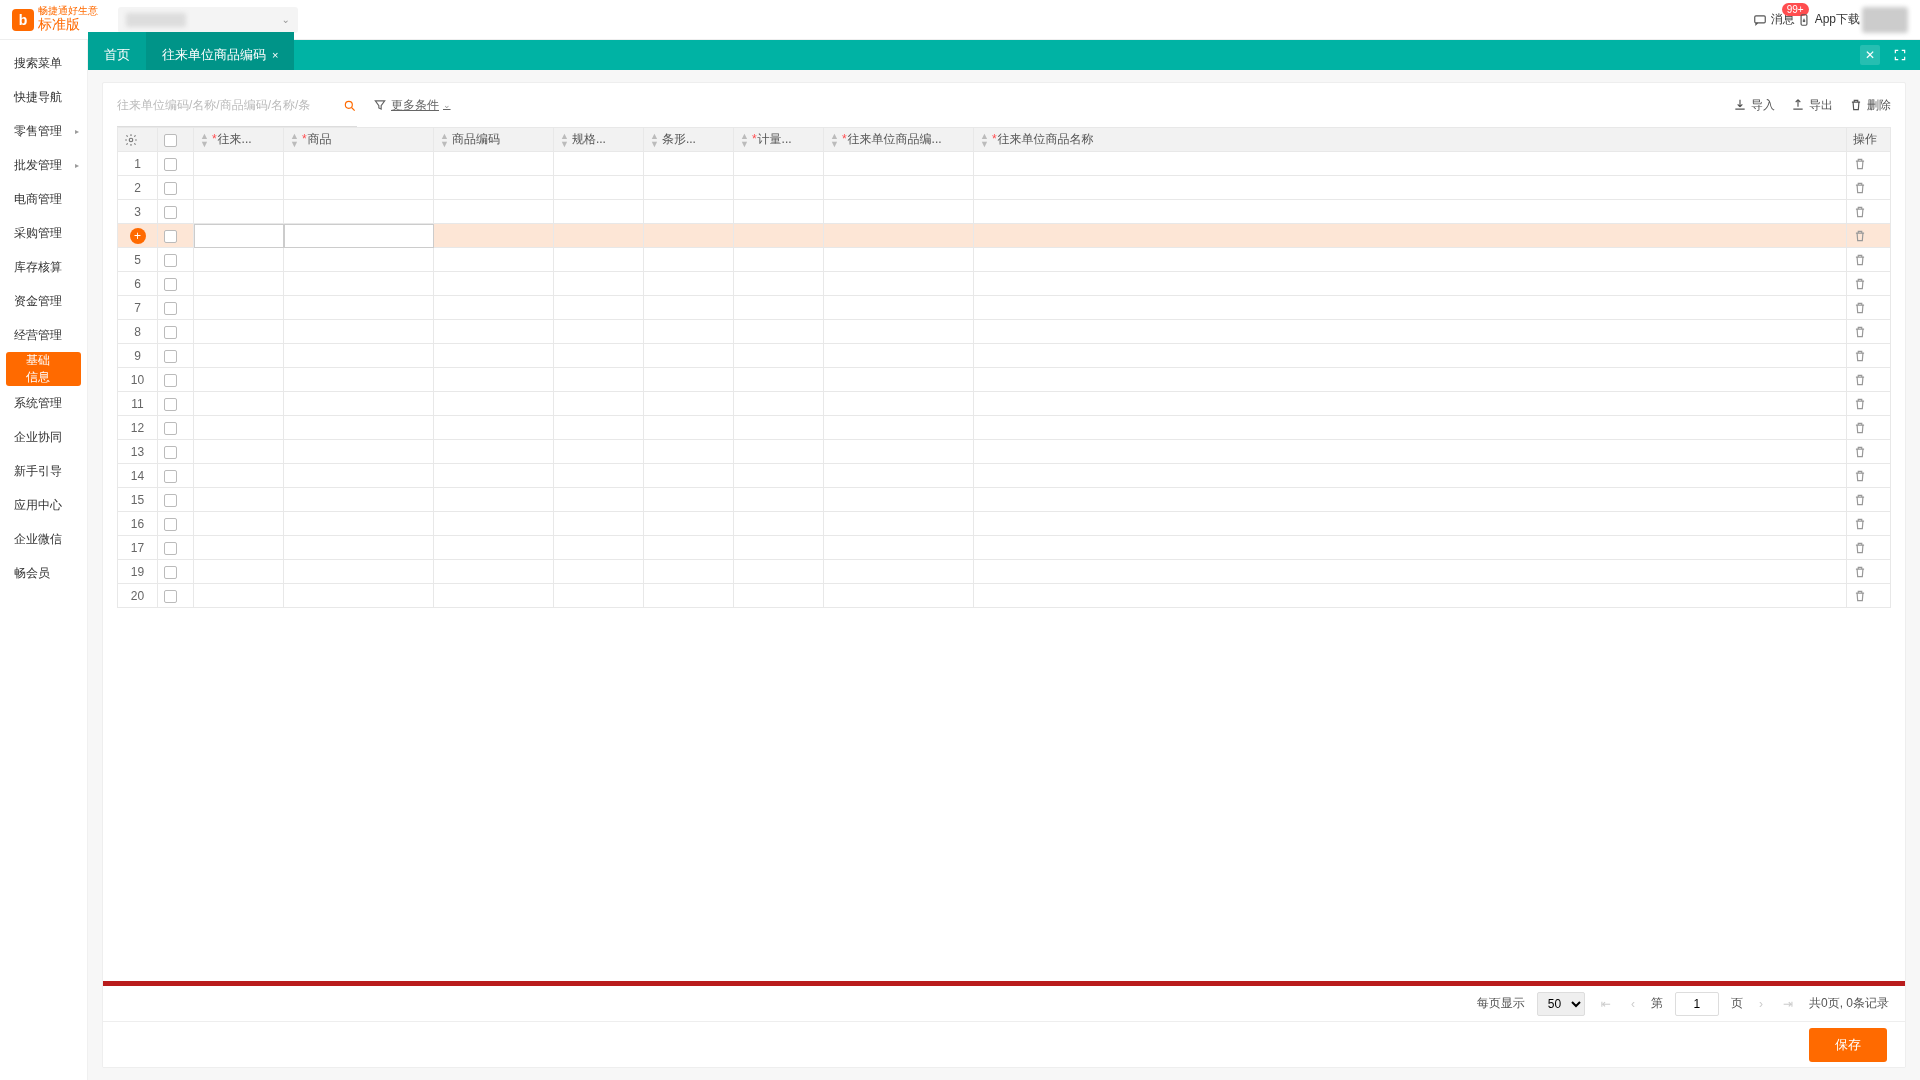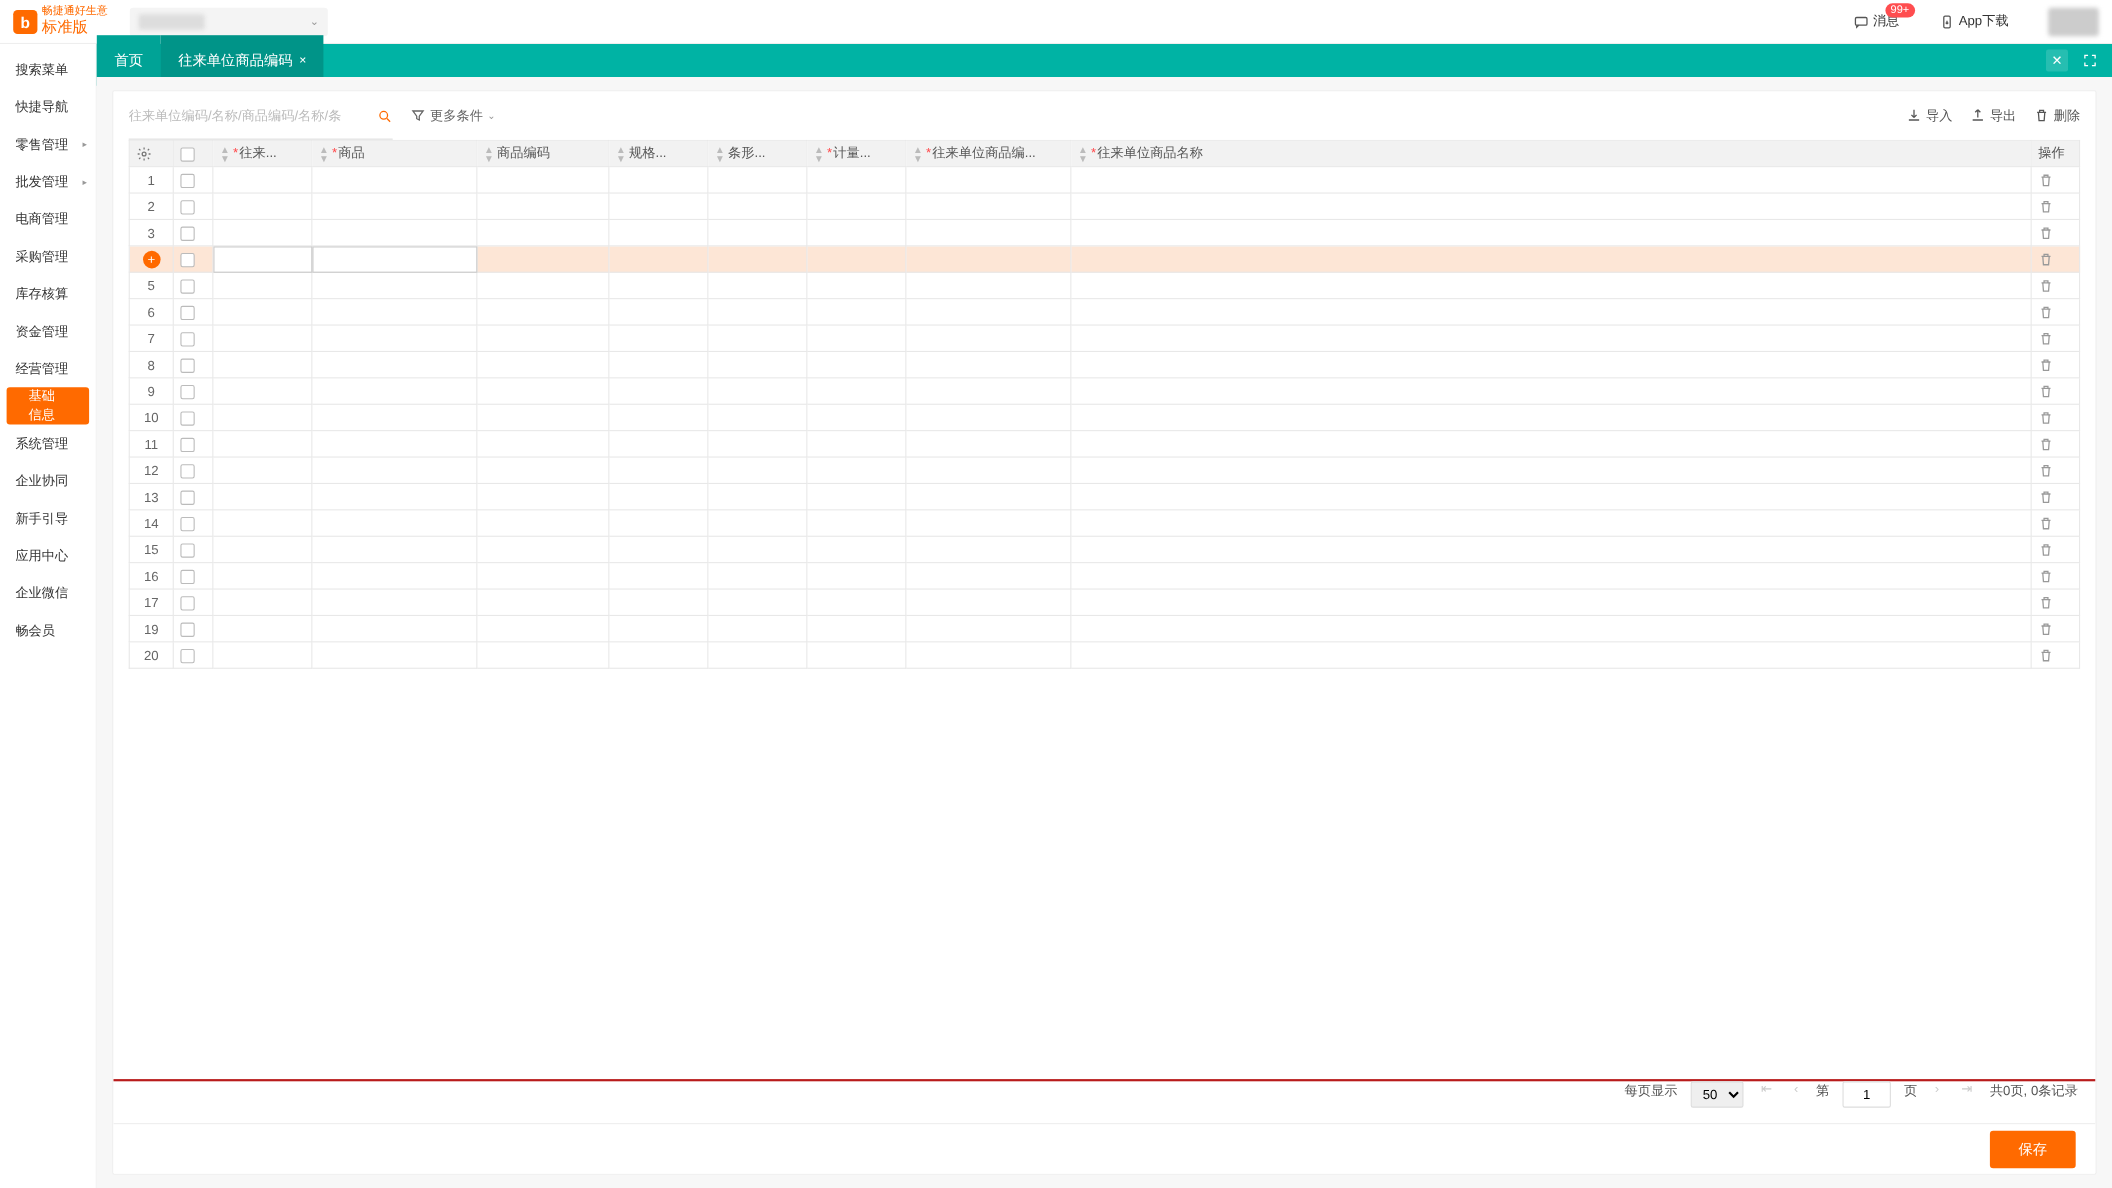--- a/index.html
+++ b/index.html
@@ -8,21 +8,21 @@
 
 .topbar { height:40px; display:flex; align-items:center; padding:0 12px; border-bottom:1px solid #eee; }
 .logo { height:40px; display:flex; align-items:center; gap:4px; padding-right:12px; }
 .logo-icon { width:22px; height:22px; border-radius:4px; background:#ff6a00; display:flex; align-items:center; justify-content:center; color:#fff; font-weight:bold; font-size:14px; }
 .logo-text { font-size:10px; color:#ff6a00; line-height:1.1; }
 .logo-sub { font-size:14px; color:#ff6a00; }
 .org-select { width:180px; height:26px; background:#f4f4f4; border-radius:3px; display:flex; align-items:center; padding:0 8px; margin-left:8px; position:relative; }
 .org-blur { width:60px; height:14px; background:#ddd; filter:blur(2px); border-radius:2px; }
 .org-caret { position:absolute; right:8px; color:#999; font-size:10px; }
 .topbar-spacer { flex:1; }
-.top-actions { display:flex; align-items:center; gap:36px; color:#333; }
+.top-actions { display:flex; align-items:center; gap:2px; color:#333; }
 .top-action { display:flex; align-items:center; gap:4px; cursor:pointer; position:relative; }
 .badge { position:absolute; top:-8px; right:-14px; background:#ff4d4f; color:#fff; font-size:10px; padding:1px 5px; border-radius:8px; }
 .avatar { width:46px; height:26px; background:#ccc; filter:blur(2px); border-radius:3px; }
 
 
 .sidebar { position:absolute; left:0; top:40px; width:88px; bottom:0; background:#fff; border-right:1px solid #f0f0f0; padding-top:6px; }
 .side-item { height:34px; display:flex; align-items:center; padding:0 14px; cursor:pointer; color:#333; font-size:12px; position:relative; }
 .side-item.active { background:#ff6a00; color:#fff; border-radius:3px; margin:0 6px; padding:0 20px; }
 .side-item .caret { position:absolute; right:8px; font-size:8px; color:#999; }
 
@@ -39,21 +39,21 @@
 
 .main { position:absolute; left:88px; right:0; top:70px; bottom:0; background:#f7f7f7; padding:12px 14px; display:flex; flex-direction:column; }
 .panel { background:#fff; border:1px solid #eee; border-radius:2px; flex:1; display:flex; flex-direction:column; overflow:hidden; }
 
 
 .toolbar { height:44px; display:flex; padding:0 14px; gap:16px; }
 .search-box { display:flex; align-items:center; border-bottom:1px solid #ddd; width:240px; }
 .search-box input { border:none; outline:none; flex:1; font-size:12px; padding:4px 0; color:#333; }
 .search-box input::placeholder { color:#bbb; }
 .search-icon { color:#ff6a00; font-size:14px; cursor:pointer; }
-.filter-btn { display:flex; align-items:center; gap:4px; color:#666; cursor:pointer; }
+.filter-btn { display:flex; align-items:center; gap:4px; color:#666; cursor:pointer;text-decoration:underline; }
 .toolbar-spacer { flex:1; }
 .tbbtn { display:flex; align-items:center; gap:4px; color:#555; cursor:pointer; }
 
 
 .grid-wrap { flex:1; overflow:auto; padding:0 14px; }
 table.grid { width:100%; border-collapse:collapse; table-layout:fixed; }
 table.grid th, table.grid td { border:1px solid #e8e8e8; height:24px; font-size:12px; padding:0 6px; text-align:left; background:#fff; }
 table.grid th { background:#f2f2f2; color:#555; font-weight:normal; position:relative; }
 .col-gear { width:40px; text-align:center; }
 .col-chk { width:36px; text-align:center; }
@@ -61,21 +61,21 @@
 .sort-ic { color:#bbb; font-size:9px; margin-right:3px; display:inline-block; line-height:8px; vertical-align:middle;}
 .req { color:#ff4d4f; margin-right:1px; }
 tr.rownum td.col-gear { text-align:center; color:#666; }
 tr.active-row td { background:#fde6d6; }
 tr.active-row td.editcell { background:#fff; outline:1px solid #ccc; outline-offset:-1px; }
 .add-ic { display:inline-flex; width:16px; height:16px; border-radius:50%; background:#ff6a00; color:#fff; align-items:center; justify-content:center; font-size:12px; line-height:1; }
 .chk { width:13px; height:13px; border:1px solid #bbb; border-radius:2px; display:inline-block; vertical-align:middle; background:#fff; }
 .del-ic { color:#999; cursor:pointer; font-size:13px; }
 
 
-.pager { height:40px; border-top:2px solid #b91c1c; display:flex; justify-content:flex-end; padding:0 16px; gap:12px; color:#555; }
+.pager { height:40px; border-top:5px solid #b91c1c; display:flex; align-items:center; justify-content:flex-end; padding:0 16px; gap:12px; color:#555; }
 .pager select, .pager input { border:1px solid #ddd; border-radius:2px; height:24px; padding:0 6px; font-size:12px; }
 .pager input { width:44px; text-align:center; }
 .pg-nav { color:#ccc; cursor:pointer; padding:0 4px; }
 
 
 .footer { height:46px; display:flex; align-items:center; justify-content:flex-end; padding:0 18px; background:#fff; border-top:1px solid #eee; }
 .save-btn { background:#ff6a00; color:#fff; border:none; border-radius:3px; padding:8px 26px; font-size:13px; cursor:pointer; }
 
 svg.ic { width:14px; height:14px; vertical-align:middle; }
 </style>

